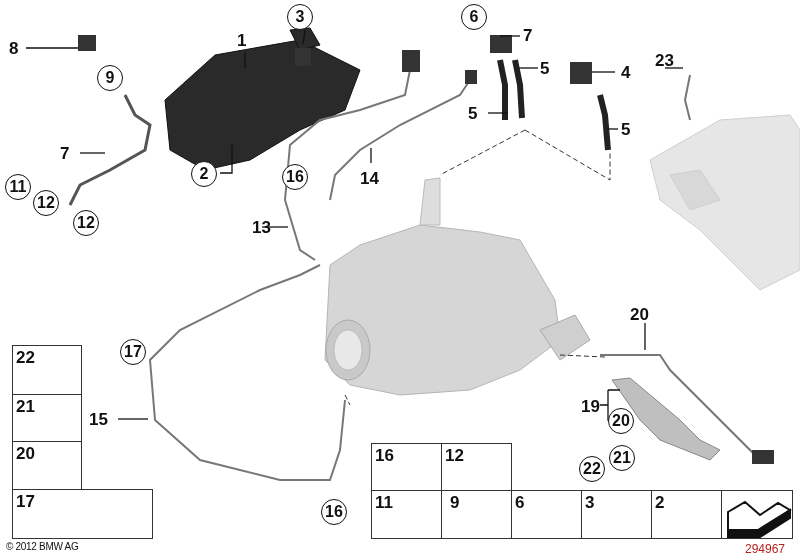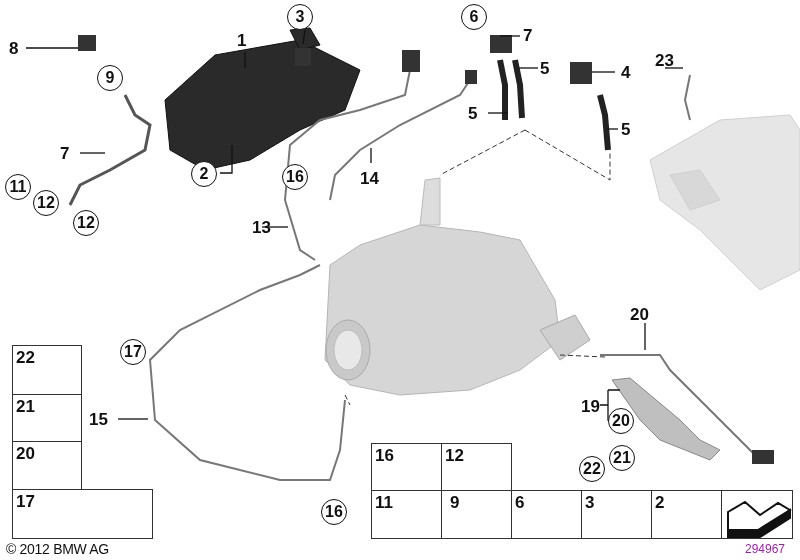--- a/index.html
+++ b/index.html
@@ -2,22 +2,22 @@
 <html><head>
 <meta charset="utf-8">
 <style>
   html, body { margin:0; padding:0; background:#fff; }
   body { width:800px; height:560px; position:relative; overflow:hidden; font-family:"Liberation Sans", sans-serif; }
   .canvas { position:absolute; left:0; top:0; width:800px; height:560px; }
   .lbl { position:absolute; font-weight:bold; font-size:17px; color:#111; line-height:1; }
   .circ { position:absolute; width:26px; height:26px; border:1.5px solid #111; border-radius:50%; font-weight:bold; font-size:16px; display:flex; align-items:center; justify-content:center; background:#fff; color:#111; box-sizing:border-box; }
   .box { position:absolute; border:1px solid #333; box-sizing:border-box; background:#fff; }
   .box .bl { position:absolute; left:3px; top:2px; font-weight:bold; font-size:17px; color:#111; }
-  .copy { position:absolute; left:6px; top:541px; font-size:14px; color:#111; letter-spacing:-0.3px; }
-  .ref { position:absolute; left:745px; top:542px; font-size:12px; color:#a21caf; }
+  .copy { position:absolute; left:6px; top:541px; font-size:10px; color:#111; letter-spacing:-0.3px; }
+  .ref { position:absolute; left:745px; top:542px; font-size:12px; color:#b91c1c; }
 </style>
 </head>
 <body>
 
 <div class="canvas">
   <svg width="800" height="560" style="position:absolute;left:0;top:0">
 
     <g fill="#e6e6e6" stroke="#cfcfcf">
       <path d="M650,160 L720,120 L790,115 L800,130 L800,270 L760,290 L720,250 L700,230 L660,200 Z"></path>
       <path d="M670,175 L700,170 L720,200 L690,210 Z" fill="#d8d8d8"></path>

